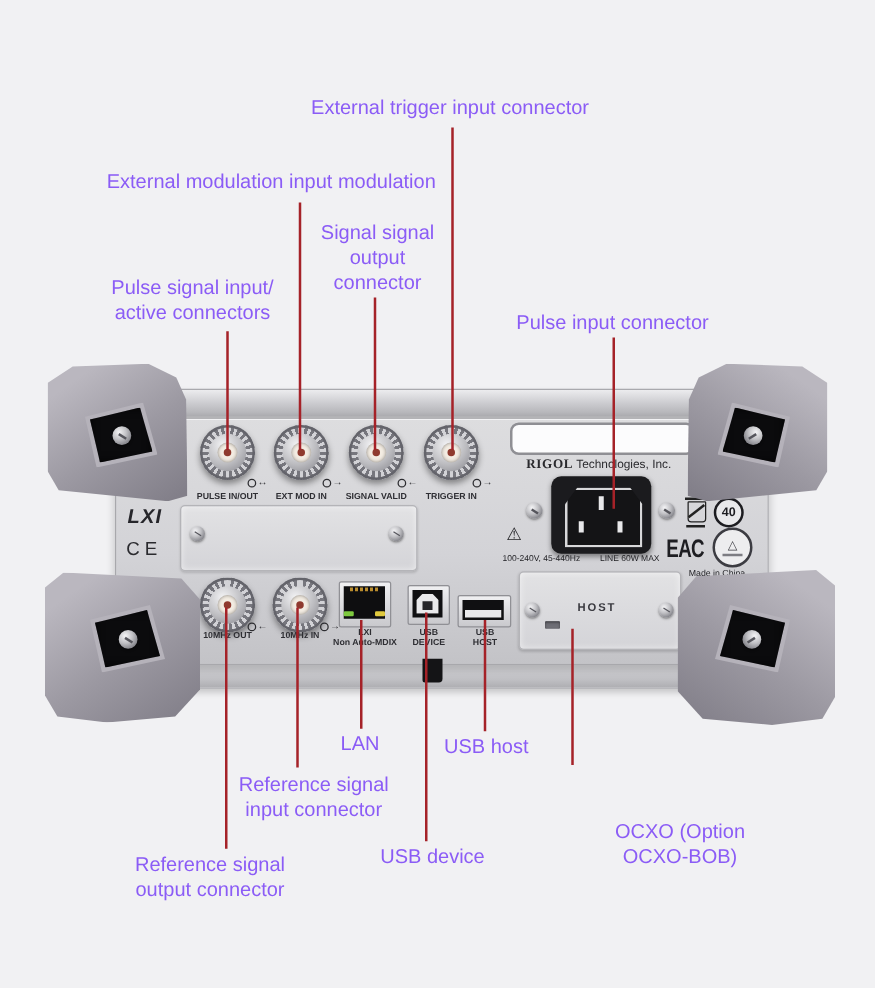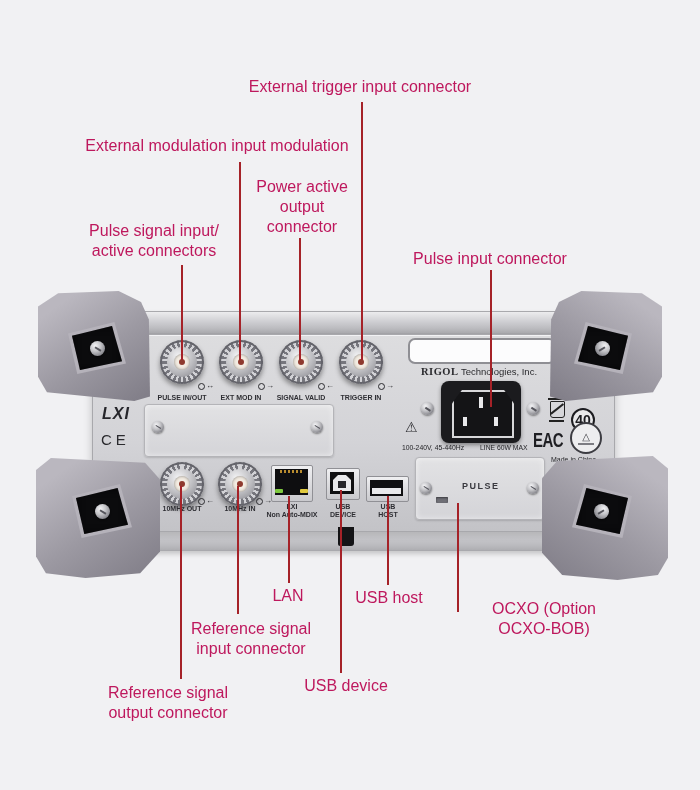--- a/index.html
+++ b/index.html
@@ -1,20 +1,20 @@
 <!DOCTYPE html>
 <html><head>
 <meta charset="utf-8">
 <style>
   html,body{margin:0;padding:0;}
   body{width:700px;height:790px;background:#f1f1f3;font-family:"Liberation Sans",sans-serif;position:relative;overflow:hidden;}
   .abs{position:absolute;}
   
   .callout{position:absolute;transform:translateX(-50%);white-space:pre-line;text-align:center;
-           font-size:16px;line-height:20px;color:#be185d;letter-spacing:0;}
+           font-size:16px;line-height:20px;color:#8b5cf6;letter-spacing:0;}
   
   .cl{position:absolute;width:2px;background:#a52228;z-index:30;}
   
   .bar{position:absolute;background:linear-gradient(180deg,#ececee 0%,#cfcfd3 45%,#aeaeb2 100%);
        border:1px solid #a9a9ad;border-radius:9px;box-shadow:0 3px 5px rgba(0,0,0,.18);}
   .panel{position:absolute;left:92px;top:334px;width:521px;height:196px;
          background:linear-gradient(180deg,#dddddf 0%,#d3d3d7 55%,#c3c3c7 100%);
          border:1px solid #a8a8ac;border-radius:5px;box-shadow:inset 0 1px 0 #f2f2f4,0 4px 8px rgba(0,0,0,.22);}
   .plate{position:absolute;background:linear-gradient(180deg,#e2e2e4,#d4d4d8);
          border:1px solid #b4b4b8;border-radius:4px;box-shadow:inset 0 0 6px rgba(255,255,255,.6),0 1px 2px rgba(0,0,0,.15);}
@@ -89,39 +89,39 @@
 <div class="abs" style="left:102px;top:405px;font-size:16px;font-weight:800;font-style:italic;color:#26262b;letter-spacing:1px;">LXI</div>
 <div class="abs" style="left:101px;top:431px;font-size:15px;color:#2a2a2e;letter-spacing:4px;">CE</div>
 
 <div class="plate" style="left:144px;top:404px;width:188px;height:51px;"></div>
 <div class="screw" style="left:152px;top:421px;width:12px;height:12px;"></div>
 <div class="screw" style="left:311px;top:421px;width:12px;height:12px;"></div>
 
 <div class="plate" style="left:415px;top:457px;width:128px;height:61px;"></div>
 <div class="screw" style="left:420px;top:482px;width:12px;height:12px;"></div>
 <div class="screw" style="left:527px;top:482px;width:12px;height:12px;"></div>
-<div class="abs" style="left:462px;top:481px;font-size:9px;font-weight:bold;letter-spacing:1.5px;color:#3a3a40;">PULSE</div>
+<div class="abs" style="left:462px;top:481px;font-size:9px;font-weight:bold;letter-spacing:1.5px;color:#3a3a40;">HOST</div>
 <div class="abs" style="left:436px;top:497px;width:12px;height:6px;background:#6f6f76;border-radius:1px;box-shadow:inset 0 1px 2px #3c3c42;"></div>
 
 <div class="inlet">
   <div class="face"></div>
   <div class="pin" style="left:38px;top:16px;width:4px;height:11px;"></div>
   <div class="pin" style="left:22px;top:36px;width:4px;height:9px;"></div>
   <div class="pin" style="left:53px;top:36px;width:4px;height:9px;"></div>
 </div>
 <div class="screw" style="left:421px;top:402px;width:13px;height:13px;"></div>
 <div class="screw" style="left:527px;top:402px;width:13px;height:13px;"></div>
 
 <div class="mark" style="left:405px;top:419px;font-size:14px;">⚠</div>
 <div class="mark" style="left:402px;top:444px;font-size:6.8px;">100-240V, 45-440Hz</div>
 <div class="mark" style="left:480px;top:444px;font-size:6.8px;">LINE 60W MAX</div>
 
 <div class="bin" style="left:550px;top:401px;"></div>
 <div class="bin-under" style="left:549px;top:420px;"></div>
-<div class="efup" style="left:571px;top:408px;width:20px;height:20px;font-size:14px;">
+<div class="efup" style="left:571px;top:398px;width:20px;height:20px;font-size:10px;">
   <span>40</span>
 </div>
 <div class="mark" style="left:533px;top:428px;font-size:15px;font-weight:800;transform:scaleY(1.35);transform-origin:top left;letter-spacing:-.5px;">EAC</div>
 <div class="certc" style="left:570px;top:422px;width:28px;height:28px;">
   <span style="font-size:10px;line-height:10px;">△</span>
   <span style="display:block;width:16px;height:2px;background:#7c7c82;margin-top:1px;"></span>
 </div>
 <div class="mark" style="left:551px;top:456px;font-size:7px;">Made in China</div>
 
 <div class="bnc" style="left:160px;top:340px;">
@@ -251,26 +251,26 @@
 <div class="cl" style="left:490px;top:270px;height:137px;"></div>
 <div class="cl" style="left:180px;top:486px;height:193px;"></div>
 <div class="cl" style="left:237px;top:486px;height:128px;"></div>
 <div class="cl" style="left:288px;top:496px;height:87px;"></div>
 <div class="cl" style="left:340px;top:490px;height:183px;"></div>
 <div class="cl" style="left:387px;top:496px;height:89px;"></div>
 <div class="cl" style="left:457px;top:503px;height:109px;"></div>
 
 <div class="callout" style="left:360px;top:77px;">External trigger input connector</div>
 <div class="callout" style="left:217px;top:136px;">External modulation input modulation</div>
-<div class="callout" style="left:302px;top:177px;">Power active
+<div class="callout" style="left:302px;top:177px;">Signal signal
 output
 connector</div>
 <div class="callout" style="left:154px;top:221px;">Pulse signal input/
 active connectors</div>
 <div class="callout" style="left:490px;top:249px;">Pulse input connector</div>
 <div class="callout" style="left:288px;top:586px;">LAN</div>
 <div class="callout" style="left:389px;top:588px;">USB host</div>
 <div class="callout" style="left:251px;top:619px;">Reference signal
 input connector</div>
-<div class="callout" style="left:544px;top:599px;">OCXO (Option OCXO-BOB)</div>
+<div class="callout" style="left:544px;top:656px;">OCXO (Option OCXO-BOB)</div>
 <div class="callout" style="left:346px;top:676px;">USB device</div>
 <div class="callout" style="left:168px;top:683px;">Reference signal
 output connector</div>
 
 </body></html>

